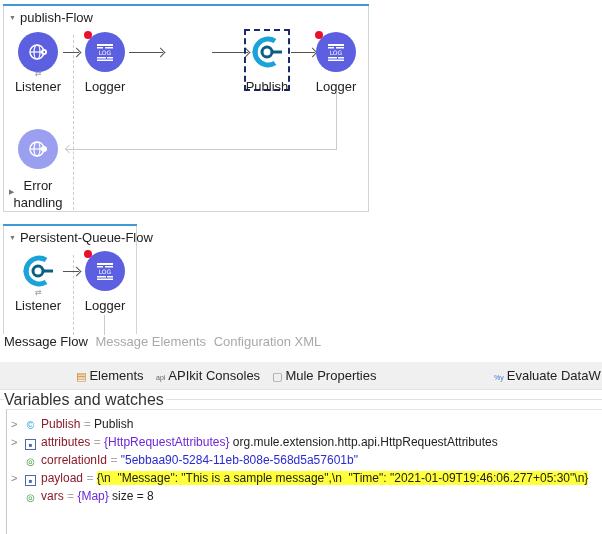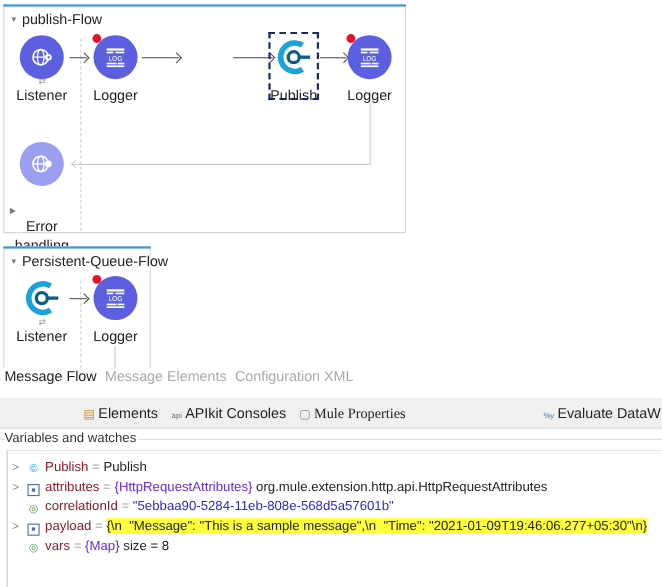--- a/index.html
+++ b/index.html
@@ -43,21 +43,21 @@
 
   .panel-tabs {
     position: absolute; left: 0; top: 362px; width: 602px; height: 28px; background: #f0f0f0;
     border-bottom: 1px solid #e3e3e3; font-size: 13px;
   }
   .ptab { position: absolute; top: 0; height: 28px; line-height: 28px; white-space: nowrap; color: #222; }
   .ptab.active { background: #fff; border-top: 2px solid #3d9ad6; line-height: 24px; }
   .ptab .ico { display: inline-block; margin-right: 3px; font-size: 11px; }
   .ptab .close { color: #999; font-size: 11px; margin-left: 8px; }
   .vw-label {
-    position: absolute; left: 4px; top: 391px; font-size: 12px; color: #333; background: #fff; padding-right: 2px;
+    position: absolute; left: 4px; top: 391px; font-size: 16px; color: #333; background: #fff; padding-right: 2px;
   }
   .vw-line { position: absolute; left: 0; right: 0; top: 399px; height: 1px; background: #e0e0e0; }
   .var-box {
     position: absolute; left: 6px; top: 409px; width: 600px; height: 125px;
     border-left: 1px solid #c9c9c9; border-top: 1px solid #e5e5e5;
   }
   .var-row { position: absolute; left: 4px; font-size: 12px; white-space: nowrap; height: 18px; line-height: 18px; }
   .exp { display: inline-block; width: 14px; color: #888; font-size: 11px; }
   .vico { display: inline-block; width: 11px; height: 11px; margin-right: 5px; vertical-align: -1px; font-size: 10px; line-height: 11px; text-align: center; }
   .vname { color: #8a1b2a; }
@@ -145,21 +145,21 @@
 
   <div class="node" style="left:4px;top:124px;">
     <div class="circle light">
       <svg width="22" height="22" viewBox="0 0 22 22">
           <circle cx="10" cy="11" r="7" fill="none" stroke="#fff" stroke-width="1.5"></circle>
           <ellipse cx="10" cy="11" rx="3" ry="7" fill="none" stroke="#fff" stroke-width="1.2"></ellipse>
           <line x1="3" y1="11" x2="17" y2="11" stroke="#fff" stroke-width="1.2"></line>
           <circle cx="17" cy="11" r="3" fill="#fff"></circle>
         </svg>
     </div>
-    <div class="node-label" style="margin-top:28px;"><span>Error</span><br><span>handling</span></div>
+    <div class="node-label" style="margin-top:8px;"><span>Error</span><br><span>handling</span></div>
   </div>
   <div style="position:absolute;left:5px;top:183px;font-size:7px;color:#777;">▶</div>
 </div>
 
 <div class="flow" style="left:3px;top:224px;width:134px;height:110px;border-bottom:none;">
   <div class="flow-title">
     <span class="tri">▼</span><span>Persistent-Queue-Flow</span>
   </div>
   <div class="node" style="left:4px;top:26px;">
     <div class="circle white">
@@ -199,21 +199,21 @@
   <span class="inactive">Configuration XML</span>
 </div>
 
 <div class="panel-tabs">
   <div class="ptab" style="left:76px;">
     <span class="ico" style="color:#d08a2a;">▤</span><span>Elements</span>
   </div>
   <div class="ptab" style="left:156px;">
     <span class="ico" style="font-size:7px;color:#666;">api</span><span>APIkit Consoles</span>
   </div>
-  <div class="ptab" style="left:272px;font-family:Liberation Serif, serif;">
+  <div class="ptab" style="left:272px;">
     <span class="ico" style="color:#888;">▢</span><span>Mule Properties</span>
   </div>
   <div class="ptab" style="left:494px;">
     <span class="ico" style="font-size:7px;color:#3a7ad0;">%y</span><span>Evaluate DataW</span>
   </div>
 </div>
 
 <div class="vw-line"></div>
 <div class="vw-label">Variables and watches</div>
 

